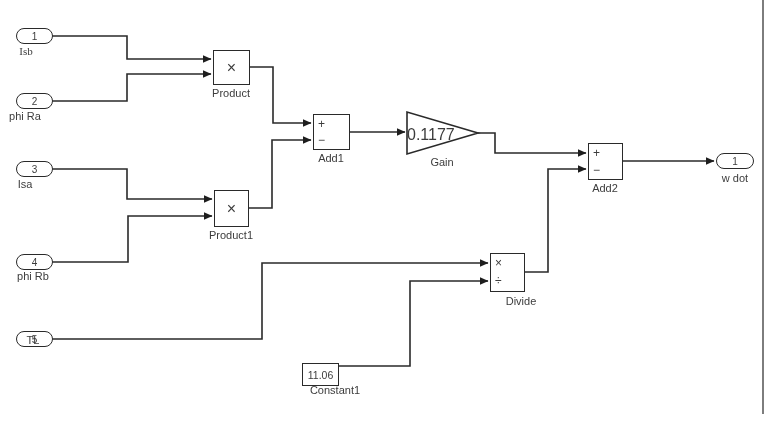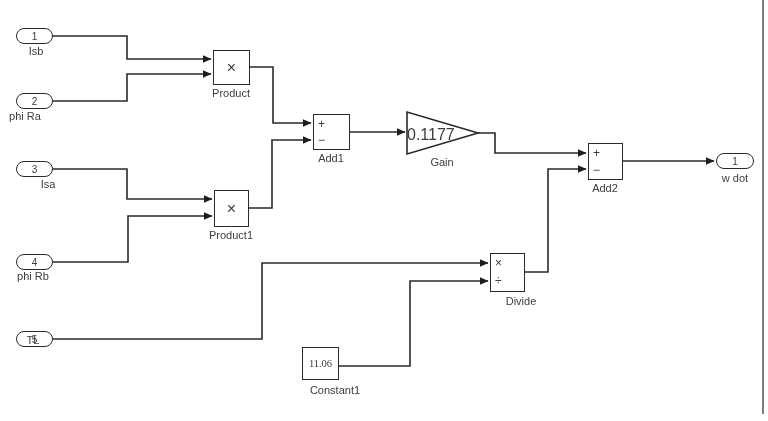--- a/index.html
+++ b/index.html
@@ -96,23 +96,23 @@
   <div class="port" style="left:16px; top:161px;">
       <span>3</span>
     </div>
   <div class="port" style="left:16px; top:254px;">
       <span>4</span>
     </div>
   <div class="port" style="left:16px; top:331px;">
       <span>5</span>
     </div>
 
-  <div class="lbl" style="left:36px; top:45px;">Isb</div>
+  <div class="lbl" style="left:26px; top:45px;font-family:Liberation Serif, serif;">Isb</div>
   <div class="lbl" style="left:15px; top:110px;padding-left:20px;">phi Ra</div>
-  <div class="lbl" style="left:48px; top:178px;">Isa</div>
+  <div class="lbl" style="left:25px; top:178px;">Isa</div>
   <div class="lbl" style="left:33px; top:270px;">phi Rb</div>
   <div class="lbl" style="left:33px; top:334px;">TL</div>
 
   <div class="blk" style="left:213px; top:50px; width:37px; height:35px;">
     <span class="center-sym">×</span>
   </div>
   <div class="lbl" style="left:231px; top:87px;">Product</div>
 
   <div class="blk" style="left:214px; top:190px; width:35px; height:37px;">
     <span class="center-sym">×</span>
@@ -133,21 +133,21 @@
     <span class="sign" style="top:20px;">−</span>
   </div>
   <div class="lbl" style="left:605px; top:182px;">Add2</div>
 
   <div class="blk" style="left:490px; top:253px; width:35px; height:39px;">
     <span class="sign" style="top:3px;">×</span>
     <span class="sign" style="top:21px;">÷</span>
   </div>
   <div class="lbl" style="left:507px; top:295px;padding-left:28px;">Divide</div>
 
-  <div class="blk" style="left:302px; top:347px; width:37px; height:33px;font-family:Liberation Serif, serif;">
+  <div class="blk" style="left:302px; top:363px; width:37px; height:23px;">
     <span class="val">11.06</span>
   </div>
   <div class="lbl" style="left:320px; top:384px;margin-left:15px;">Constant1</div>
 
   <div class="port" style="left:716px; top:153px; width:38px;">
     <span>1</span>
   </div>
   <div class="lbl" style="left:735px; top:172px;">w dot</div>
 
   <div class="edge-line" style="left:762px; top:0px; width:2px; height:414px;"></div>

